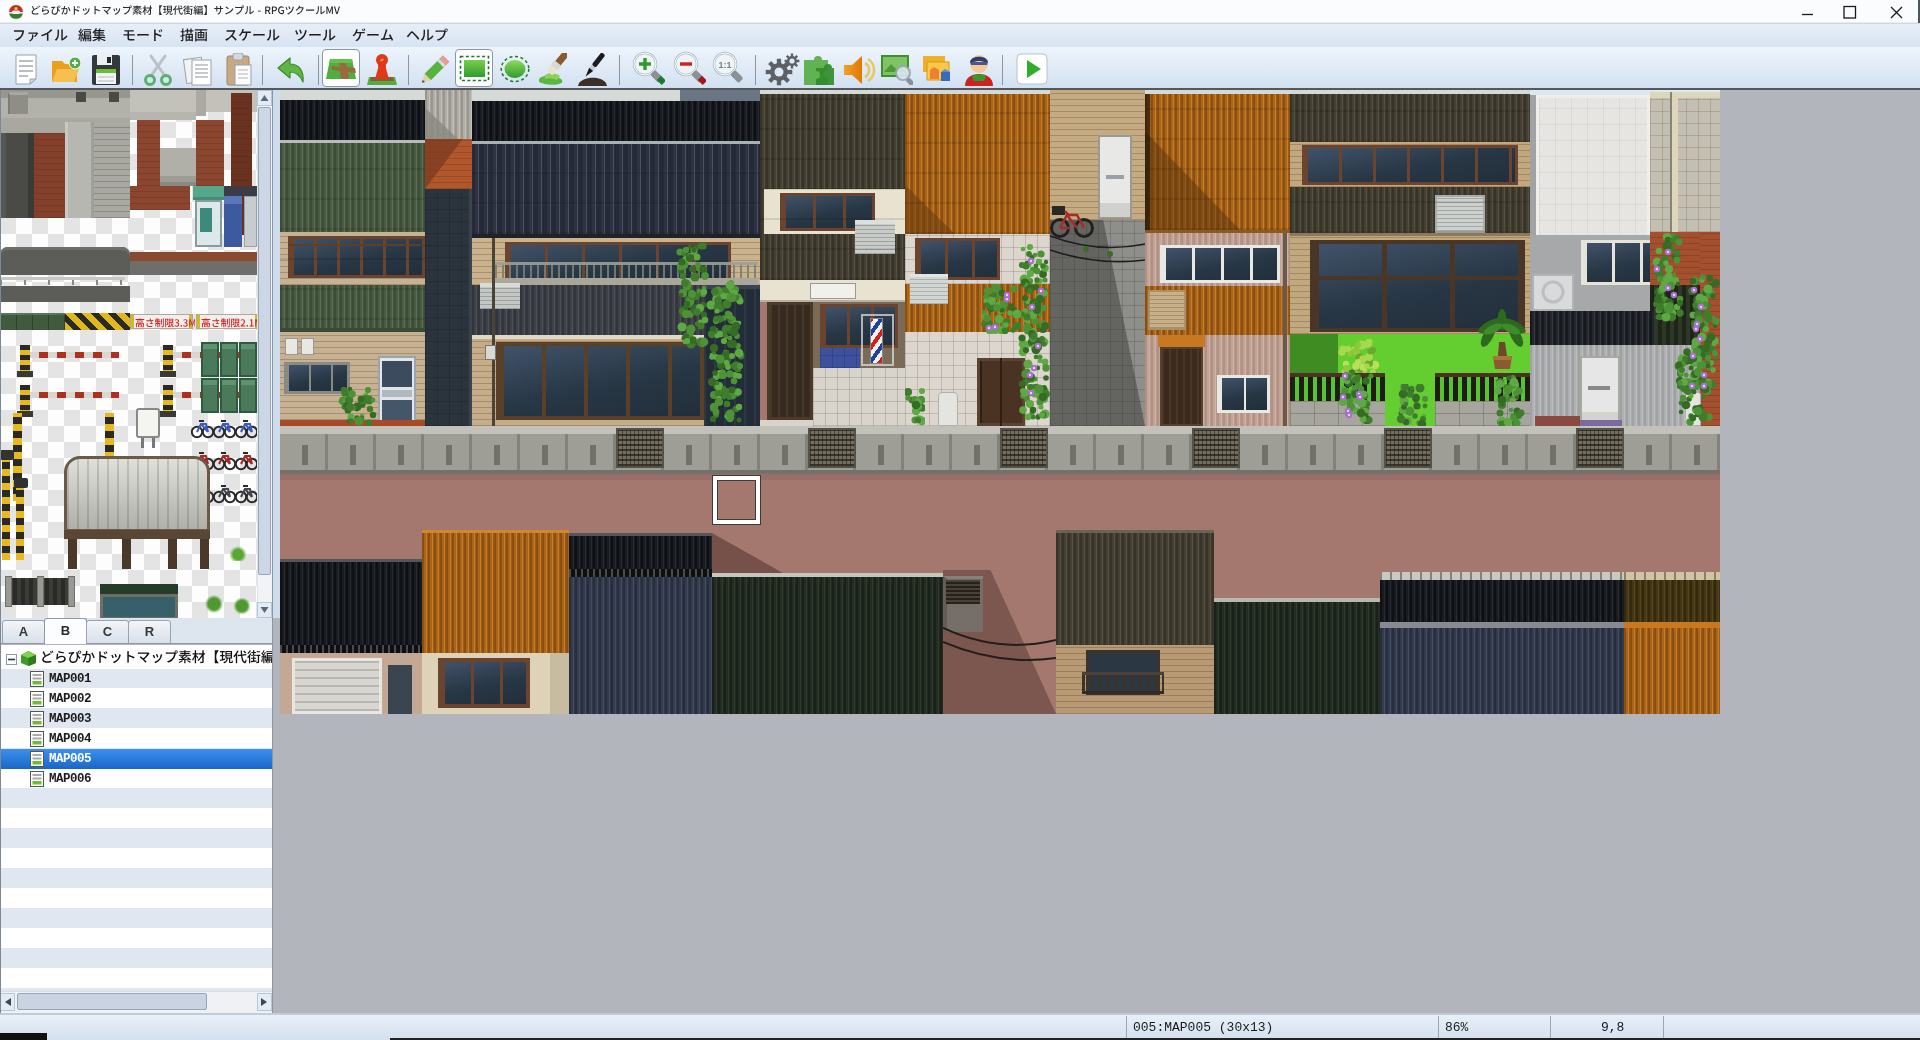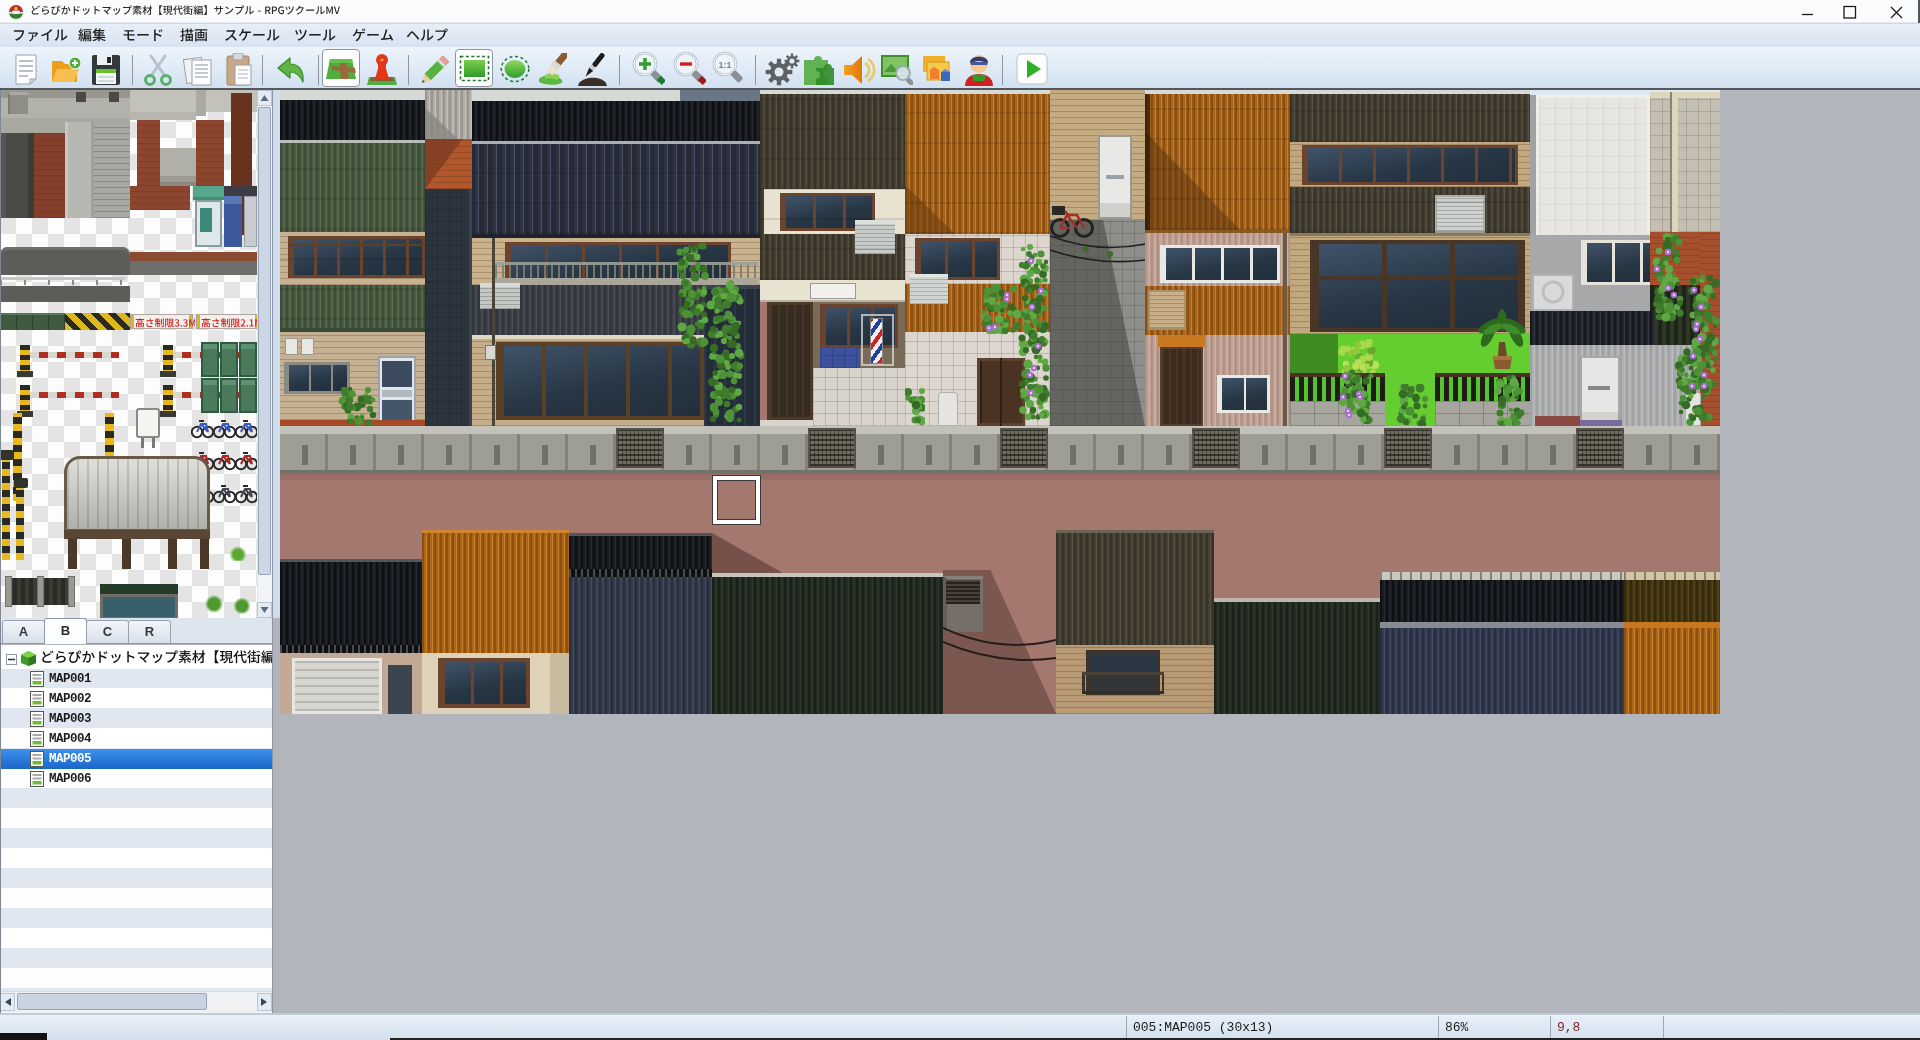--- a/index.html
+++ b/index.html
@@ -1690,14 +1690,14 @@
     <div class="a cO" style="left:1344px;top:538px;width:96px;height:86px"></div>
   </div>
 <div class="a" style="left:0;top:1015px;width:1920px;height:25px;background:linear-gradient(180deg,#e8f0f8,#d4e0ee)"></div>
 <div class="a" style="left:0;top:1013px;width:1920px;height:2px;background:#c2ccd8"></div>
 <div class="a" style="left:1126px;top:1016px;width:1px;height:22px;background:#9aa8b8"></div>
 <div class="a" style="left:1438px;top:1016px;width:1px;height:22px;background:#9aa8b8"></div>
 <div class="a" style="left:1550px;top:1016px;width:1px;height:22px;background:#9aa8b8"></div>
 <div class="a" style="left:1663px;top:1016px;width:1px;height:22px;background:#9aa8b8"></div>
 <div class="a mono" style="left:1133px;top:1020px;font-size:13px;color:#1b1b1b">005:MAP005 (30x13)</div>
 <div class="a mono" style="left:1445px;top:1020px;font-size:13px;color:#1b1b1b">86%</div>
-<div class="a mono" style="left:1557px;top:1020px;font-size:13px;color:#7f1d1d">9,8</div>
+<div class="a mono" style="left:1601px;top:1020px;font-size:13px;color:#0f172a">9,8</div>
 <div class="a" style="left:0;top:1033px;width:47px;height:7px;background:#111"></div>
 <div class="a" style="left:390px;top:1038px;width:1530px;height:2px;background:#222"></div>
 </body></html>

